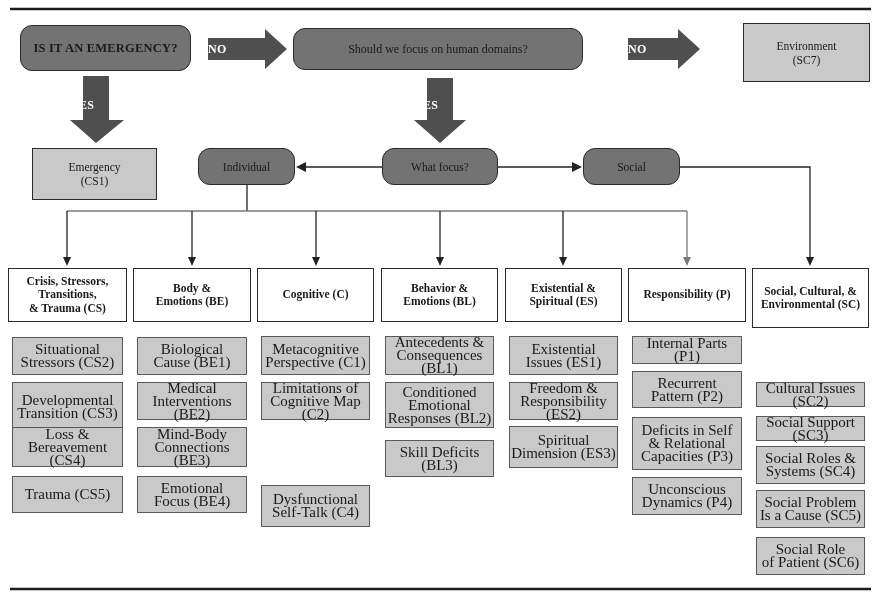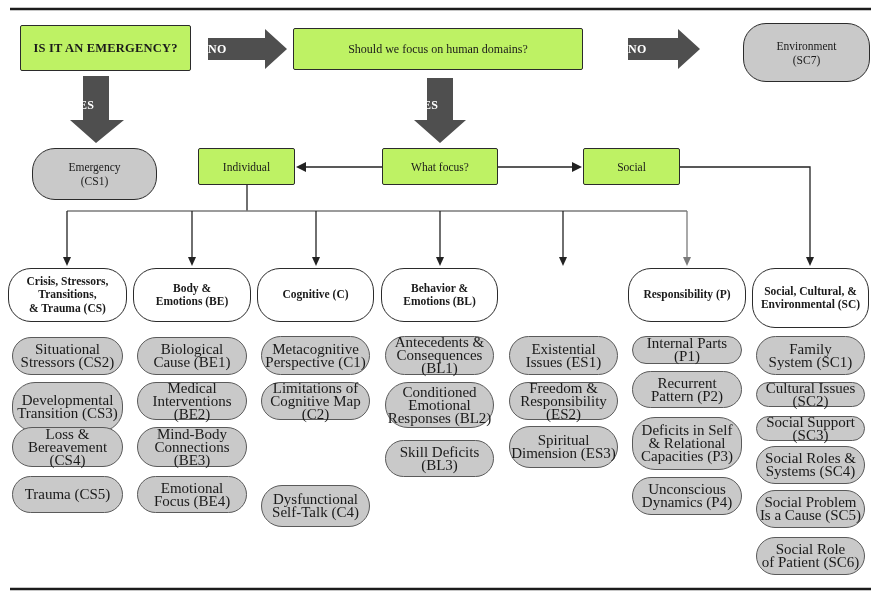--- a/index.html
+++ b/index.html
@@ -4,23 +4,23 @@
 <style>
   html, body { margin:0; padding:0; background:#ffffff; }
   .stage {
     position:relative; width:880px; height:601px; background:#ffffff;
     font-family:"Liberation Serif","DejaVu Serif",serif; color:#1a1a1a;
     overflow:hidden;
   }
   .box {
     position:absolute; box-sizing:border-box;
     display:flex; align-items:center; justify-content:center;
-    text-align:center; white-space:pre-line;border-radius:23px;
+    text-align:center; white-space:pre-line;
   }
-  .rbox { background:#bef264; border:1.6px solid var(--border-dark,#2b2b2b); border-radius:2px; font-size:12px; }
+  .rbox { background:#737373; border:1.6px solid var(--border-dark,#2b2b2b); border-radius:12px; font-size:12px; }
   .rbox.bold { font-weight:bold; font-size:12.5px; letter-spacing:.2px; }
   .gbox { background:var(--box-gray,#c9c9c9); border:1.6px solid var(--border-dark,#2b2b2b); font-size:11.5px; line-height:14px; }
   .hbox { background:#ffffff; border:1.6px solid var(--border-dark,#2b2b2b); font-weight:bold; font-size:11.5px; line-height:13.5px; }
   .cbox { background:var(--box-gray,#c9c9c9); border:1.2px solid var(--border-gray,#5a5a5a); font-size:15px; line-height:13px; }
   .alabel {
     position:absolute; color:#ffffff; font-weight:bold; font-size:12px;
     letter-spacing:.3px;
   }
   svg.wires { position:absolute; left:0; top:0; }
 </style>
@@ -82,20 +82,22 @@
   <div class="box rbox" style="left:583px;top:148px;width:97px;height:37px;font-size:11.5px">Social</div>
 
   <div class="box hbox" style="left:8px;top:268px;width:119px;height:54px">Crisis, Stressors,
 Transitions,
 &amp; Trauma (CS)</div>
   <div class="box hbox" style="left:133px;top:268px;width:118px;height:54px">Body &amp;
 Emotions (BE)</div>
   <div class="box hbox" style="left:257px;top:268px;width:117px;height:54px">Cognitive (C)</div>
   <div class="box hbox" style="left:381px;top:268px;width:117px;height:54px">Behavior &amp;
 Emotions (BL)</div>
+  <div class="box hbox" style="left:505px;top:268px;width:117px;height:54px">Existential &amp;
+Spiritual (ES)</div>
   <div class="box hbox" style="left:628px;top:268px;width:118px;height:54px">Responsibility (P)</div>
   <div class="box hbox" style="left:752px;top:268px;width:117px;height:60px">Social, Cultural, &amp;
 Environmental (SC)</div>
 
   <div class="box cbox" style="left:12px;top:337px;width:111px;height:38px">Situational
 Stressors (CS2)</div>
   <div class="box cbox" style="left:12px;top:382px;width:111px;height:50px">Developmental
 Transition (CS3)</div>
   <div class="box cbox" style="left:12px;top:427px;width:111px;height:40px">Loss &amp;
 Bereavement (CS4)</div>
@@ -134,22 +136,20 @@
 
   <div class="box cbox" style="left:632px;top:336px;width:110px;height:28px">Internal Parts (P1)</div>
   <div class="box cbox" style="left:632px;top:371px;width:110px;height:37px">Recurrent
 Pattern (P2)</div>
   <div class="box cbox" style="left:632px;top:417px;width:110px;height:53px">Deficits in Self
 &amp; Relational
 Capacities (P3)</div>
   <div class="box cbox" style="left:632px;top:477px;width:110px;height:38px">Unconscious
 Dynamics (P4)</div>
 
-  <div class="box cbox" style="left:756px;top:336px;width:109px;height:39px">Family
-System (SC1)</div>
   <div class="box cbox" style="left:756px;top:382px;width:109px;height:25px">Cultural Issues (SC2)</div>
   <div class="box cbox" style="left:756px;top:416px;width:109px;height:25px">Social Support (SC3)</div>
   <div class="box cbox" style="left:756px;top:446px;width:109px;height:38px">Social Roles &amp;
 Systems (SC4)</div>
   <div class="box cbox" style="left:756px;top:490px;width:109px;height:38px">Social Problem
 Is a Cause (SC5)</div>
   <div class="box cbox" style="left:756px;top:537px;width:109px;height:38px">Social Role
 of Patient (SC6)</div>
 
 </div>

